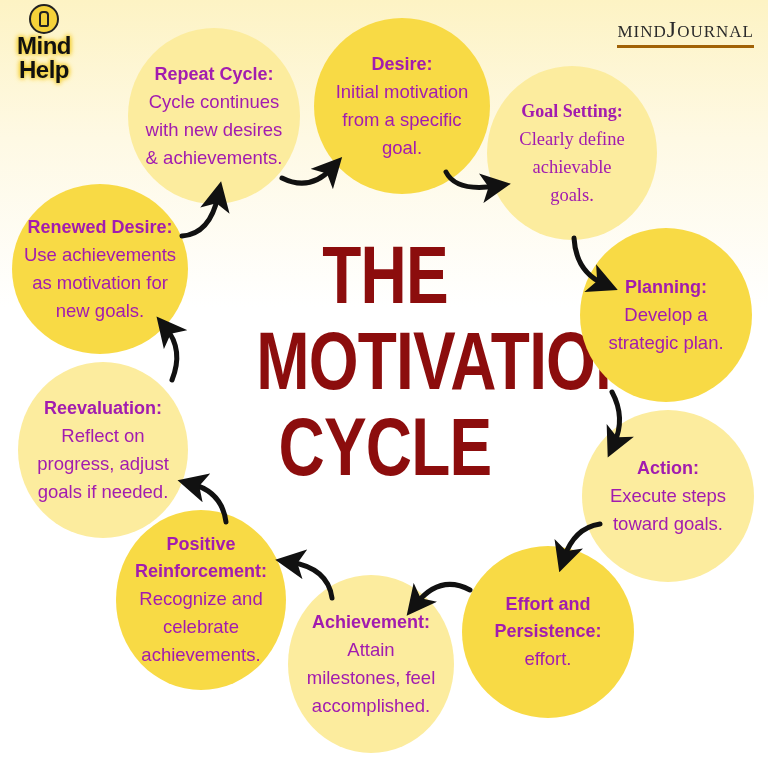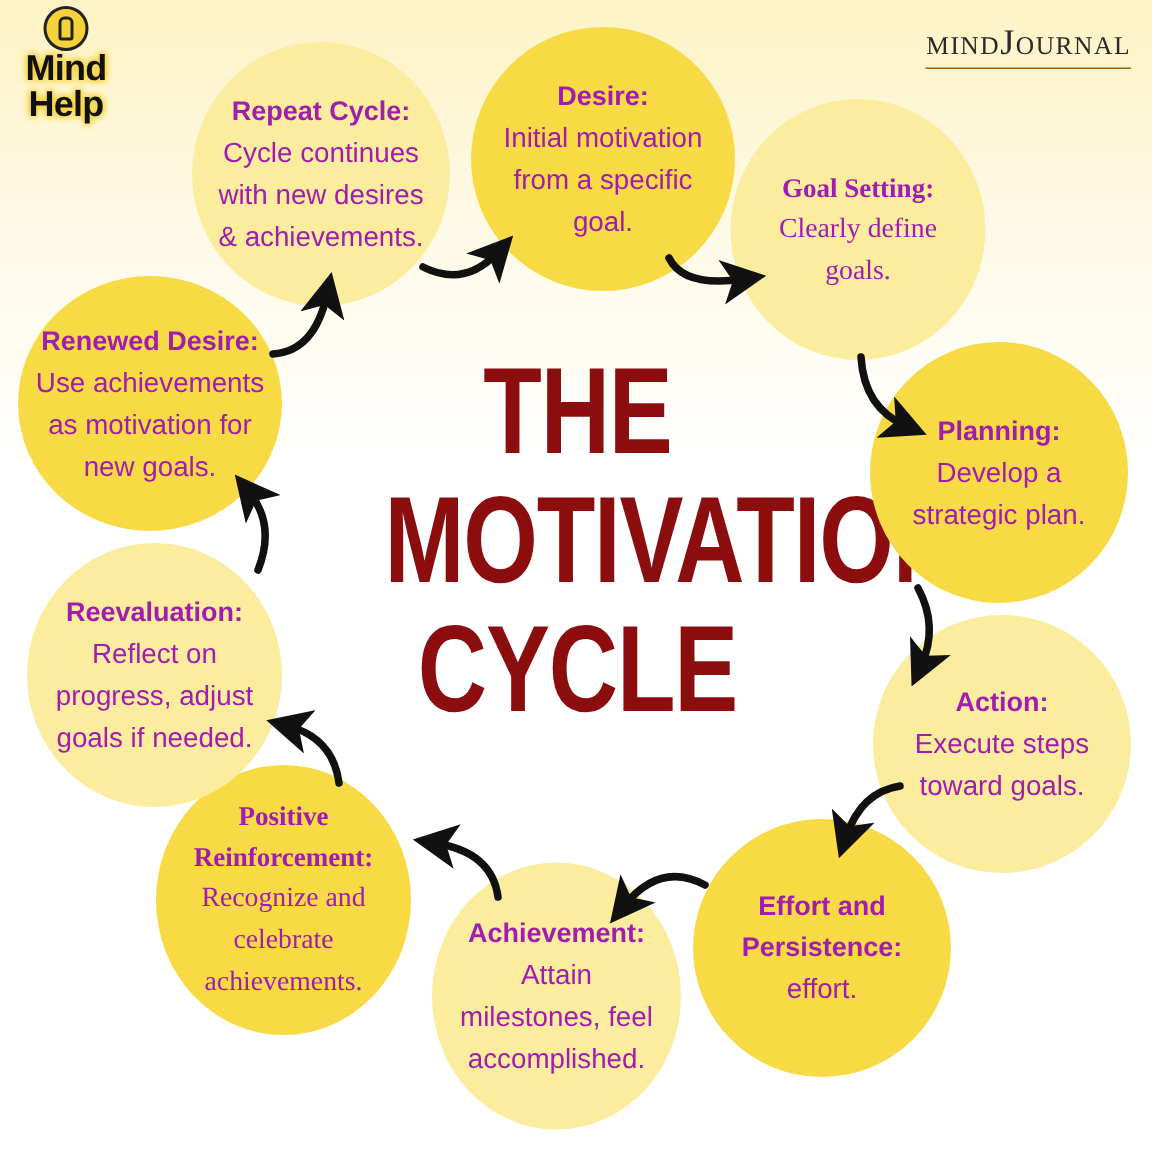--- a/index.html
+++ b/index.html
@@ -9,21 +9,21 @@
     font-family: "Liberation Sans", sans-serif;
   }
   .logo-left { position:absolute; left:12px; top:4px; width:64px; text-align:center; }
   .logo-left .emblem { width:26px; height:26px; margin:0 auto; border:2px solid #222; border-radius:50%; background:#f5d23a; position:relative; }
   .logo-left .emblem::after { content:""; position:absolute; left:8px; top:5px; width:6px; height:12px; border:2px solid #222; border-radius:4px 4px 2px 2px; }
   .logo-left .word {
     font-weight:900; font-size:24px; line-height:24px; color:#111;
     text-shadow: 0 0 4px #f5d23a, 0 0 4px #f5d23a, 0 0 6px #f5d23a;
     letter-spacing:-0.5px;
   }
-  .logo-right { position:absolute; right:14px; top:16px; font-family:"Liberation Serif", serif; color:#2a2a2a; font-size:17px; letter-spacing:1px; border-bottom:1px solid #a16207; padding-bottom:2px; }
+  .logo-right { position:absolute; right:14px; top:16px; font-family:"Liberation Serif", serif; color:#2a2a2a; font-size:17px; letter-spacing:1px; border-bottom:3px solid #a16207; padding-bottom:2px; }
   .logo-right .big { font-size:24px; }
 
   .circle {
     position:absolute; border-radius:50%;
     display:flex; flex-direction:column; align-items:center; justify-content:center;
     text-align:center; color:#a21caf; box-sizing:border-box; padding:0 10px;
   }
   .circle.light { background:#fcec9e; }
   .circle.dark { background:#f8da45; }
   .circle .ttl { font-weight:bold; font-size:18px; line-height:27px; }
@@ -59,20 +59,21 @@
 <div class="circle dark" style="left:314px;top:18px;width:176px;height:176px;">
   <div class="ttl">Desire:</div>
   <div class="desc">Initial motivation</div>
   <div class="desc">from a specific</div>
   <div class="desc">goal.</div>
 </div>
 
 <div class="circle light" style="left:487px;top:66px;width:170px;height:174px;font-family:Liberation Serif, serif;">
   <div class="ttl">Goal Setting:</div>
   <div class="desc">Clearly define</div>
+  <div class="desc">achievable</div>
   <div class="desc">goals.</div>
 </div>
 
 <div class="circle dark" style="left:580px;top:228px;width:172px;height:174px;">
   <div class="ttl">Planning:</div>
   <div class="desc">Develop a</div>
   <div class="desc">strategic plan.</div>
 </div>
 
 <div class="circle light" style="left:582px;top:410px;width:172px;height:172px;">
@@ -87,21 +88,21 @@
   <div class="desc">effort.</div>
 </div>
 
 <div class="circle light" style="left:288px;top:575px;width:166px;height:178px;">
   <div class="ttl">Achievement:</div>
   <div class="desc">Attain</div>
   <div class="desc">milestones, feel</div>
   <div class="desc">accomplished.</div>
 </div>
 
-<div class="circle dark" style="left:104px;top:510px;width:170px;height:180px;font-family:Liberation Serif, serif;">
+<div class="circle dark" style="left:116px;top:510px;width:170px;height:180px;">
   <div class="ttl">Positive</div>
   <div class="ttl">Reinforcement:</div>
   <div class="desc">Recognize and</div>
   <div class="desc">celebrate</div>
   <div class="desc">achievements.</div>
 </div>
 
 <div class="circle light" style="left:18px;top:362px;width:170px;height:176px;text-align:right;">
   <div class="ttl">Reevaluation:</div>
   <div class="desc">Reflect on</div>

